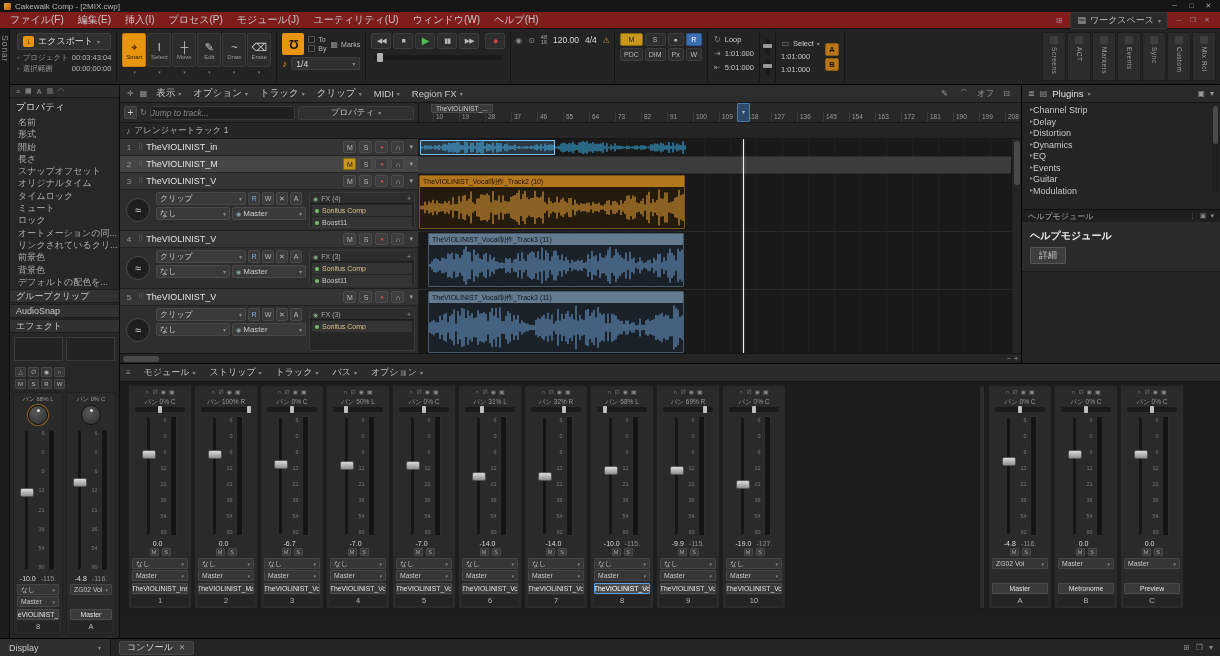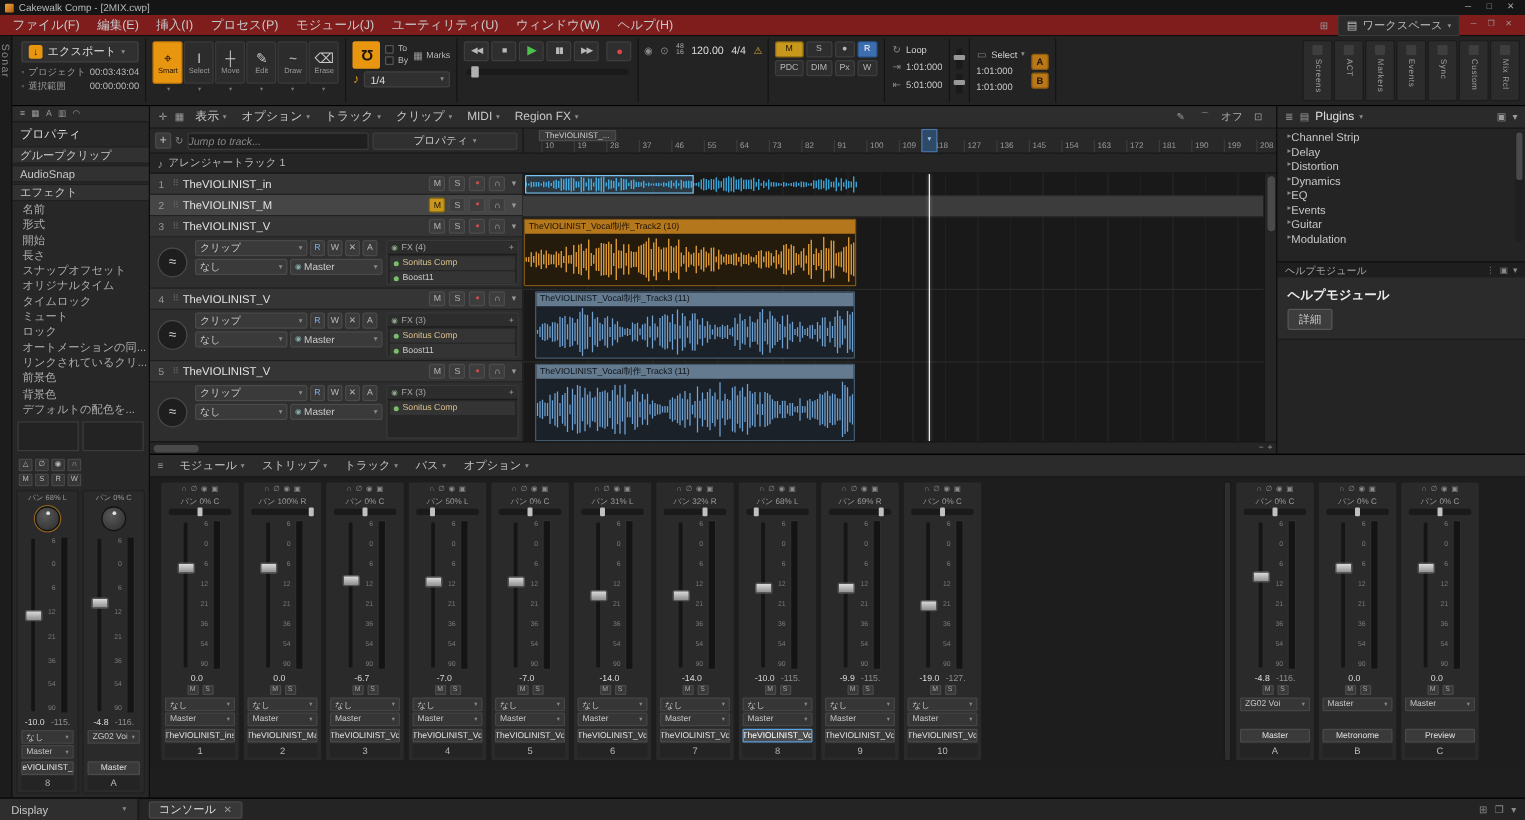--- a/index.html
+++ b/index.html
@@ -500,39 +500,39 @@
         <div class="inspector">
           <div class="insp-icons">
             <span>≡</span>
             <span>▦</span>
             <span>A</span>
             <span>▥</span>
             <span>◠</span>
           </div>
           <div class="insp-title">プロパティ</div>
           <div>
-              <div class="sect">グループクリップ</div>
-              <div class="sect">AudioSnap</div>
-              <div class="sect">エフェクト</div>
-            </div>
-          <div>
               <div class="prop">名前</div>
               <div class="prop">形式</div>
               <div class="prop">開始</div>
               <div class="prop">長さ</div>
               <div class="prop">スナップオフセット</div>
               <div class="prop">オリジナルタイム</div>
               <div class="prop">タイムロック</div>
               <div class="prop">ミュート</div>
               <div class="prop">ロック</div>
               <div class="prop">オートメーションの同...</div>
               <div class="prop">リンクされているクリ...</div>
               <div class="prop">前景色</div>
               <div class="prop">背景色</div>
               <div class="prop">デフォルトの配色を...</div>
+            </div>
+          <div>
+              <div class="sect">グループクリップ</div>
+              <div class="sect">AudioSnap</div>
+              <div class="sect">エフェクト</div>
             </div>
           <div class="fxboxes">
             <div class="fxbox"></div>
             <div class="fxbox"></div>
           </div>
           <div class="insp-btnrow">
             <span class="ibtn">△</span>
             <span class="ibtn">∅</span>
             <span class="ibtn">◉</span>
             <span class="ibtn">∩</span>

